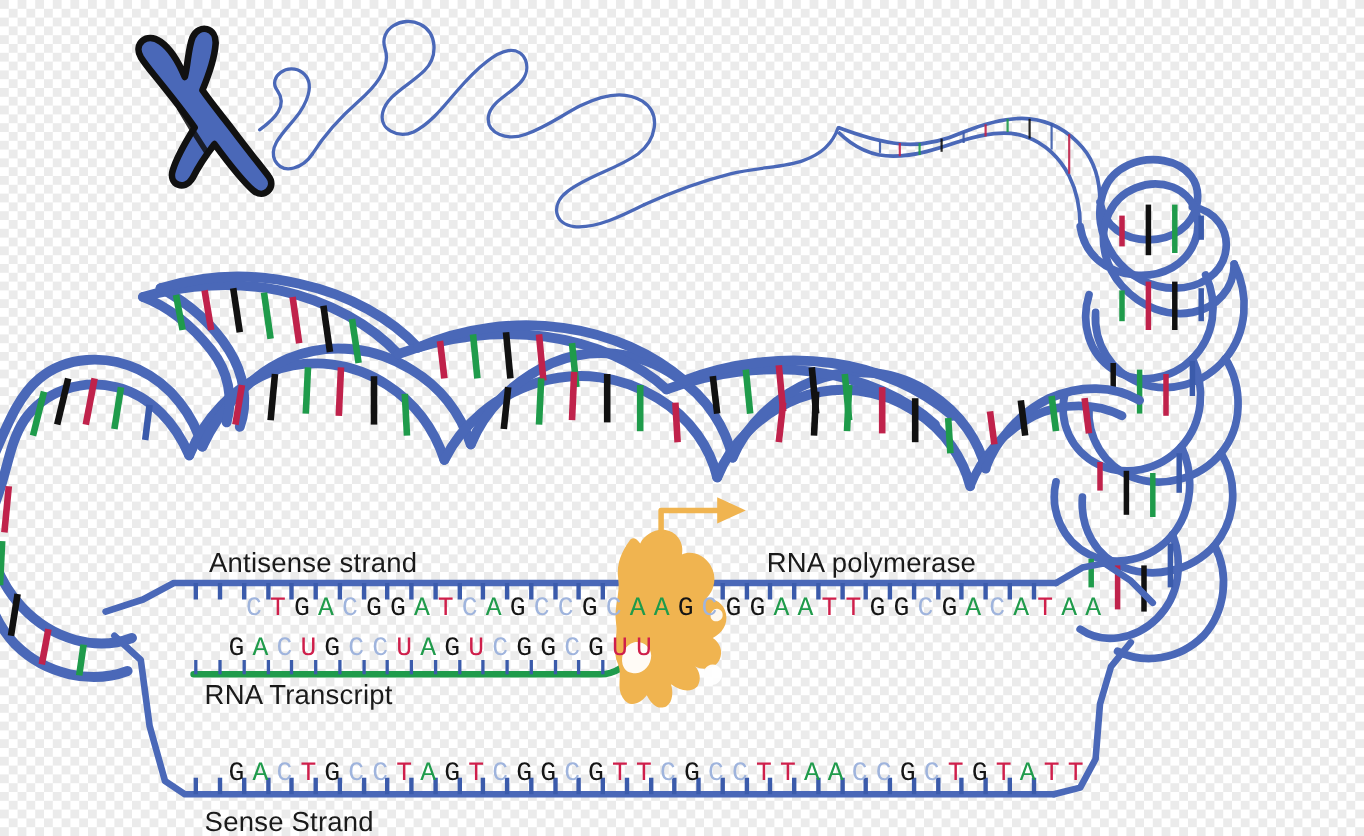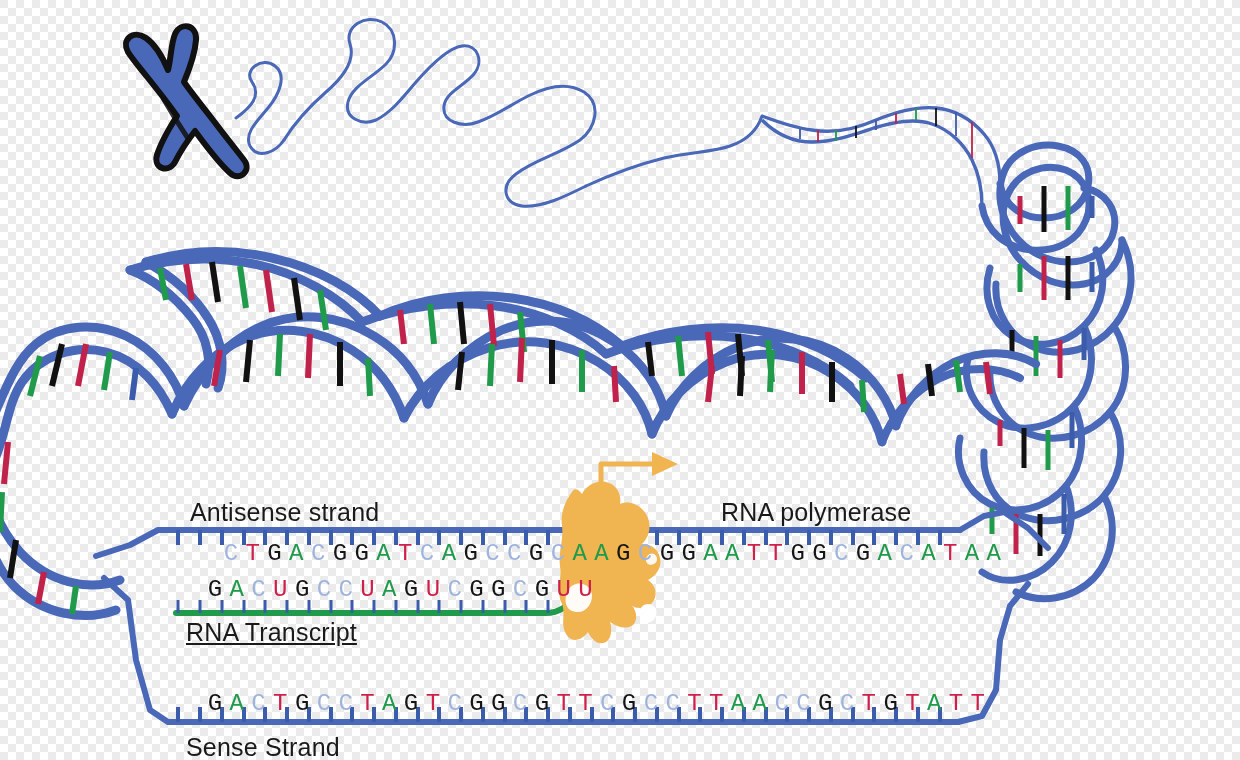--- a/index.html
+++ b/index.html
@@ -13,22 +13,22 @@
   #stage{position:absolute;inset:0;width:1240px;height:760px;}
   .label{
     position:absolute;
     font-family:"Liberation Sans", sans-serif;
     font-size:25px;
     color:#1a1a1a;
     white-space:nowrap;
     letter-spacing:.2px;
   }
   #lbl-antisense{left:190px;top:498px;text-align:center;}
-  #lbl-polymerase{left:697px;top:498px;padding-left:24px;}
-  #lbl-rna{left:186px;top:618px;text-decoration:underline;}
+  #lbl-polymerase{left:697px;top:498px;}
+  #lbl-rna{left:186px;top:618px;}
   #lbl-sense{left:186px;top:733px;}
 
   .seqrow{
     position:absolute;
     font-family:Liberation Mono, monospace;
     font-size:24px;
     font-weight:400;
     white-space:pre;
     letter-spacing:0px;
     line-height:30px;

